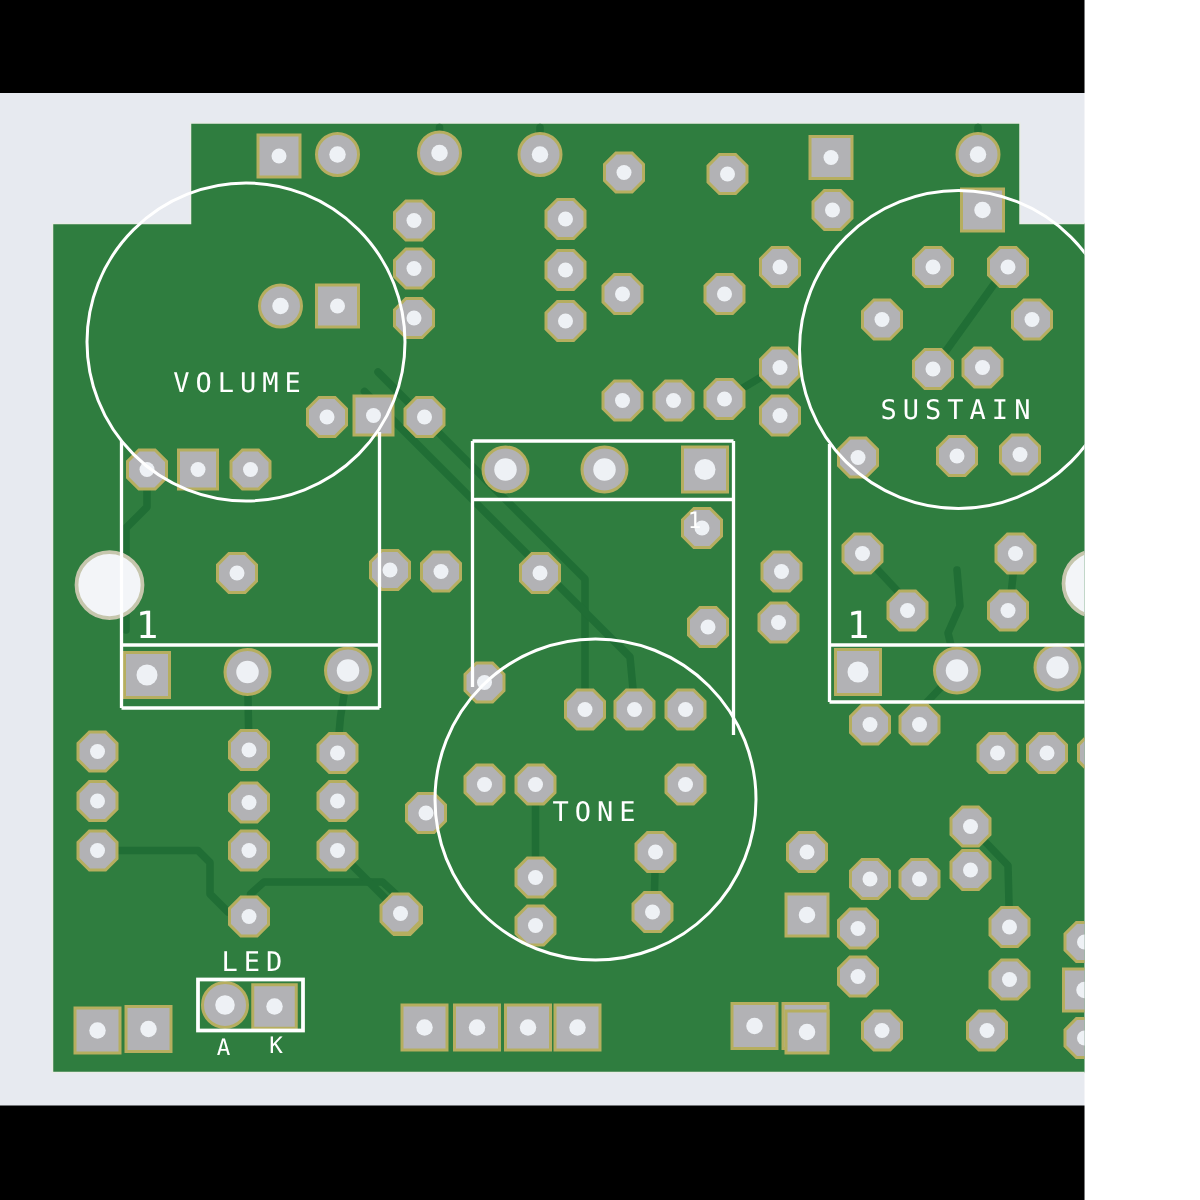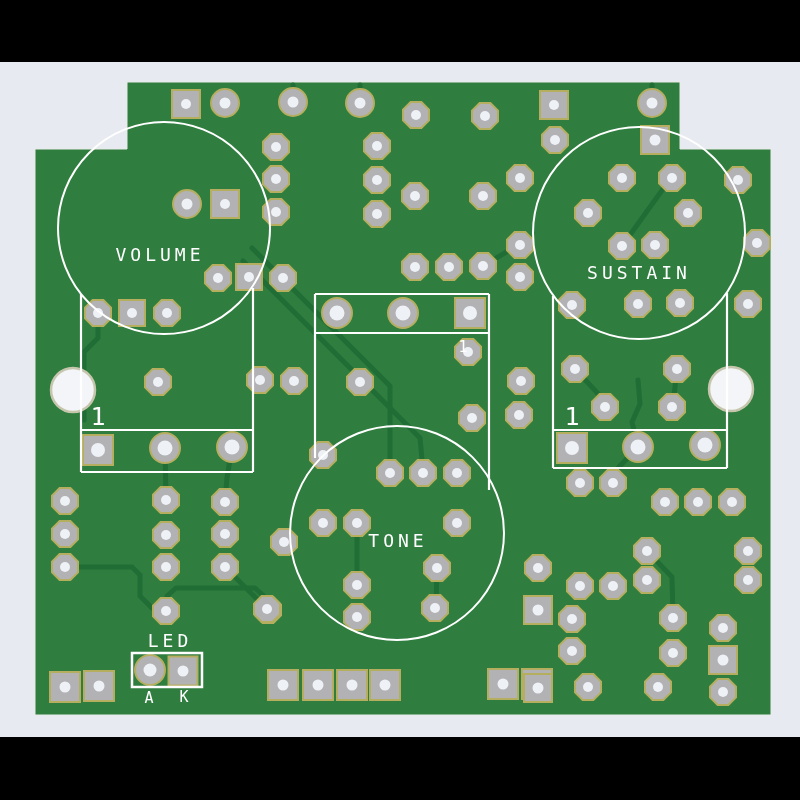--- a/index.html
+++ b/index.html
@@ -1,16 +1,16 @@
 <!DOCTYPE html>
 <html><head>
 <meta charset="utf-8">
 <style>
   html,body{margin:0;padding:0;background:#ffffff;}
-  .stage{position:relative;width:800px;height:800px;overflow:hidden;
+  .stage{position:relative;width:723px;height:800px;overflow:hidden;
          font-family:"DejaVu Sans Mono","Liberation Mono",monospace;}
   svg{display:block;}
   text{font-family:"DejaVu Sans Mono","Liberation Mono",monospace;}
 </style>
 </head>
 <body>
 
 <div class="stage">
   <svg id="pcb" width="800" height="800" viewBox="0 0 800 800">
       <rect x="0" y="0" width="800" height="800" fill="#e7eaf0"></rect>

